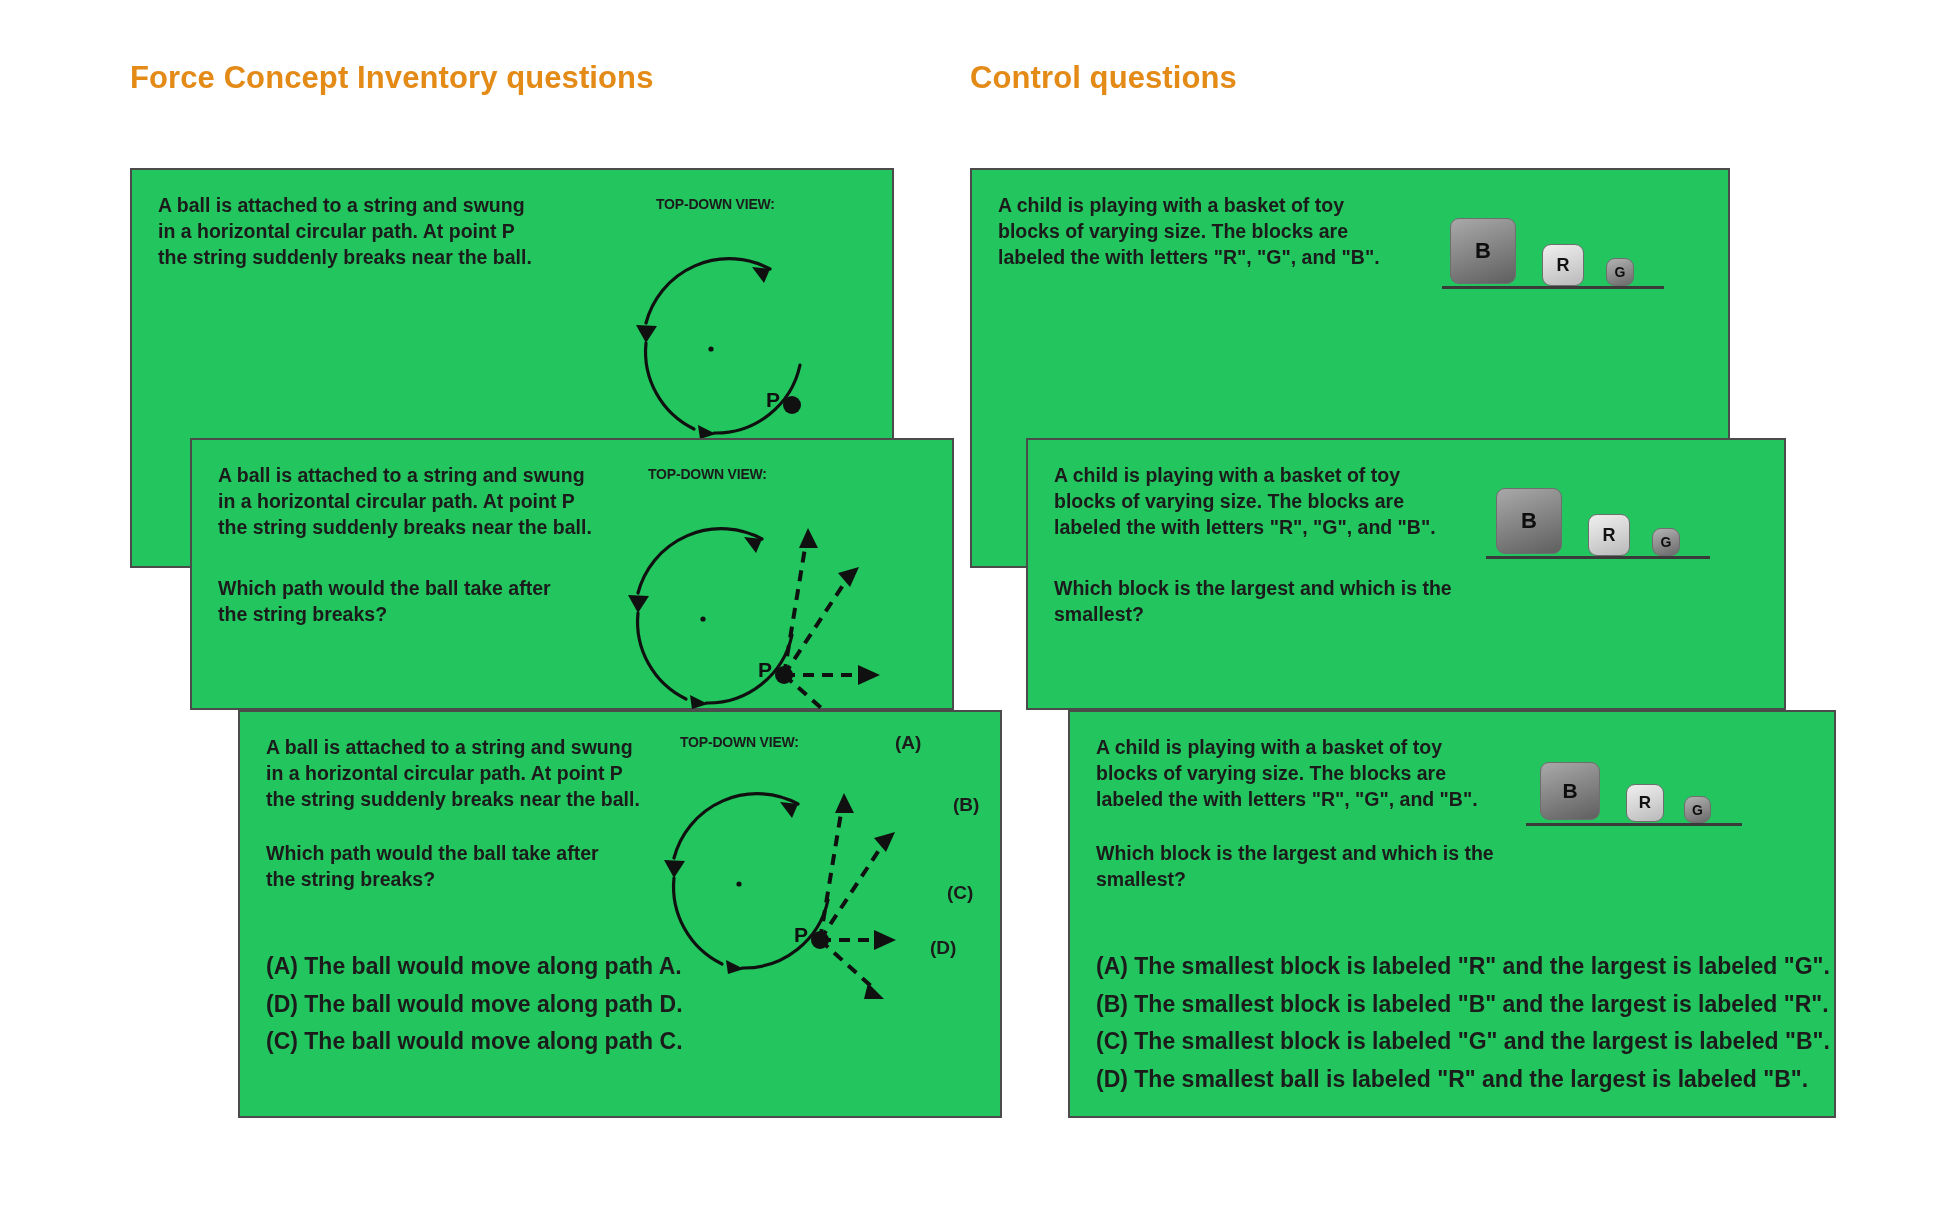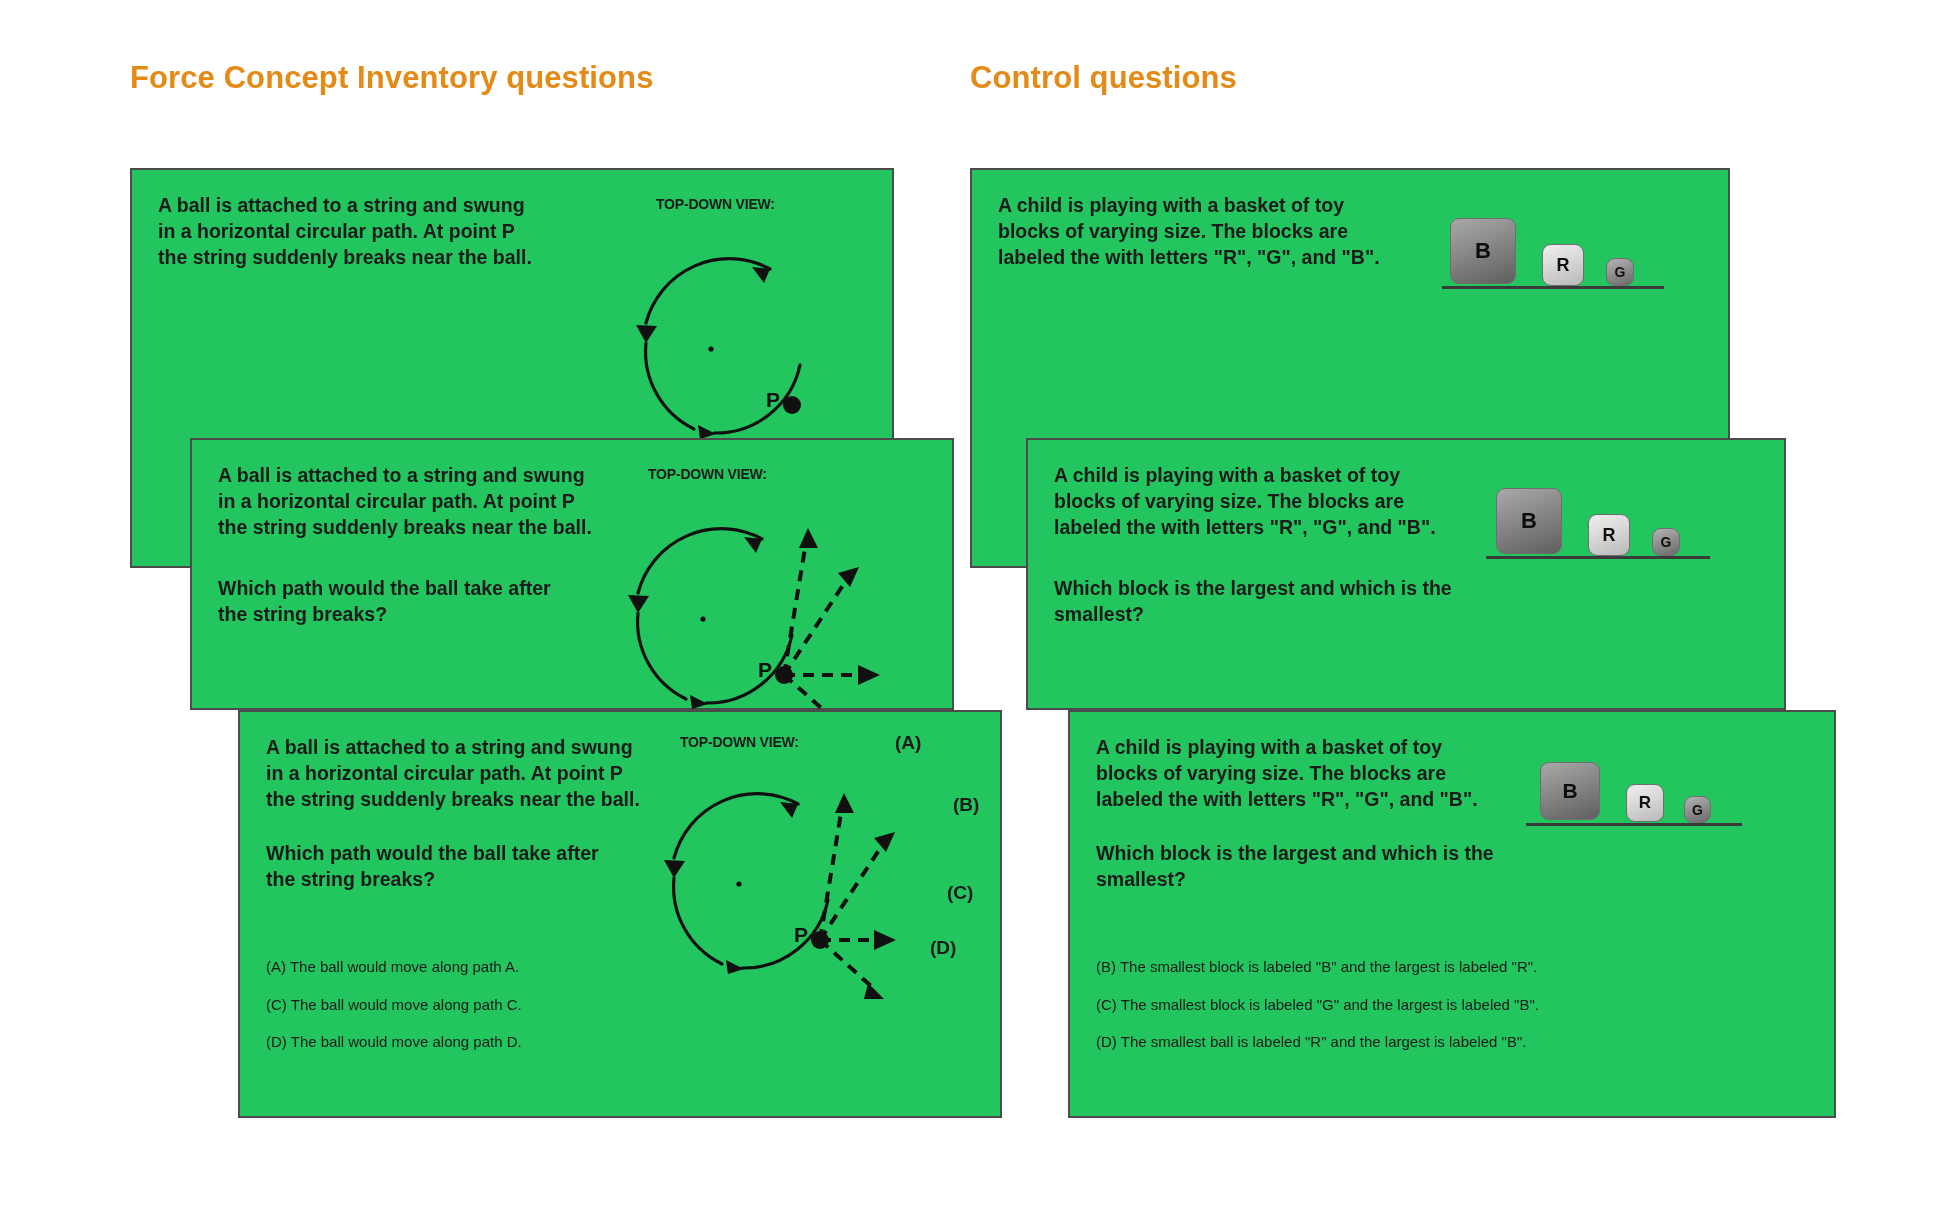--- a/index.html
+++ b/index.html
@@ -36,24 +36,24 @@
   .qtext{
     position:absolute;
     font-size:19.5px;
     line-height:26px;
     color:#1b1b1b;
     font-weight:bold;
     white-space:pre-line;
   }
   .opts{
     position:absolute;
-    font-size:15px;
+    font-size:23px;
     line-height:37.5px;
     color:#1b1b1b;
-    font-weight:normal;
+    font-weight:bold;
   }
   .opt-line{white-space:nowrap;}
   .viewlabel{
     position:absolute;
     font-size:14px;
     font-weight:bold;
     letter-spacing:-0.2px;
     color:#1b1b1b;
     white-space:nowrap;
   }
@@ -213,22 +213,22 @@
           <polygon points="266,180 244,170 244,190" fill="#101010"></polygon>
           <polygon points="254,239 238,223 234,239" fill="#101010"></polygon>
 
           <circle cx="190" cy="180" r="9" fill="#101010"></circle>
           <text x="164" y="182" font-family="Liberation Sans, sans-serif" font-size="21" font-weight="bold" fill="#101010">P</text>
         </svg>
       </div>
 
       <div class="opts" style="left:26px;top:236px;">
         <div class="opt-line">(A) The ball would move along path A.</div>
+        <div class="opt-line">(D) The ball would move along path D.</div>
         <div class="opt-line">(C) The ball would move along path C.</div>
-        <div class="opt-line">(D) The ball would move along path D.</div>
       </div>
     </div>
   </div>
 
   <div class="card" style="left:970px;top:168px;width:760px;height:400px;z-index:1;">
     <div class="card-body">
       <div class="qtext" style="left:26px;top:22px;width:500px;">A child is playing with a basket of toy
 blocks of varying size. The blocks are
 labeled the with letters "R", "G", and "B".</div>
 
@@ -285,20 +285,21 @@
         <div class="blk mid" style="left:100px;top:44px;width:38px;height:38px;font-size:17px;">
           <span>R</span>
         </div>
         <div class="blk small" style="left:158px;top:56px;width:27px;height:27px;font-size:14px;">
           <span>G</span>
         </div>
         <div class="ground" style="left:0px;top:83px;width:216px;"></div>
       </div>
 
       <div class="opts" style="left:26px;top:236px;">
+        <div class="opt-line">(A) The smallest block is labeled "R" and the largest is labeled "G".</div>
         <div class="opt-line">(B) The smallest block is labeled "B" and the largest is labeled "R".</div>
         <div class="opt-line">(C) The smallest block is labeled "G" and the largest is labeled "B".</div>
         <div class="opt-line">(D) The smallest ball is labeled "R" and the largest is labeled "B".</div>
       </div>
     </div>
   </div>
 
 </div>
 
 </body></html>

